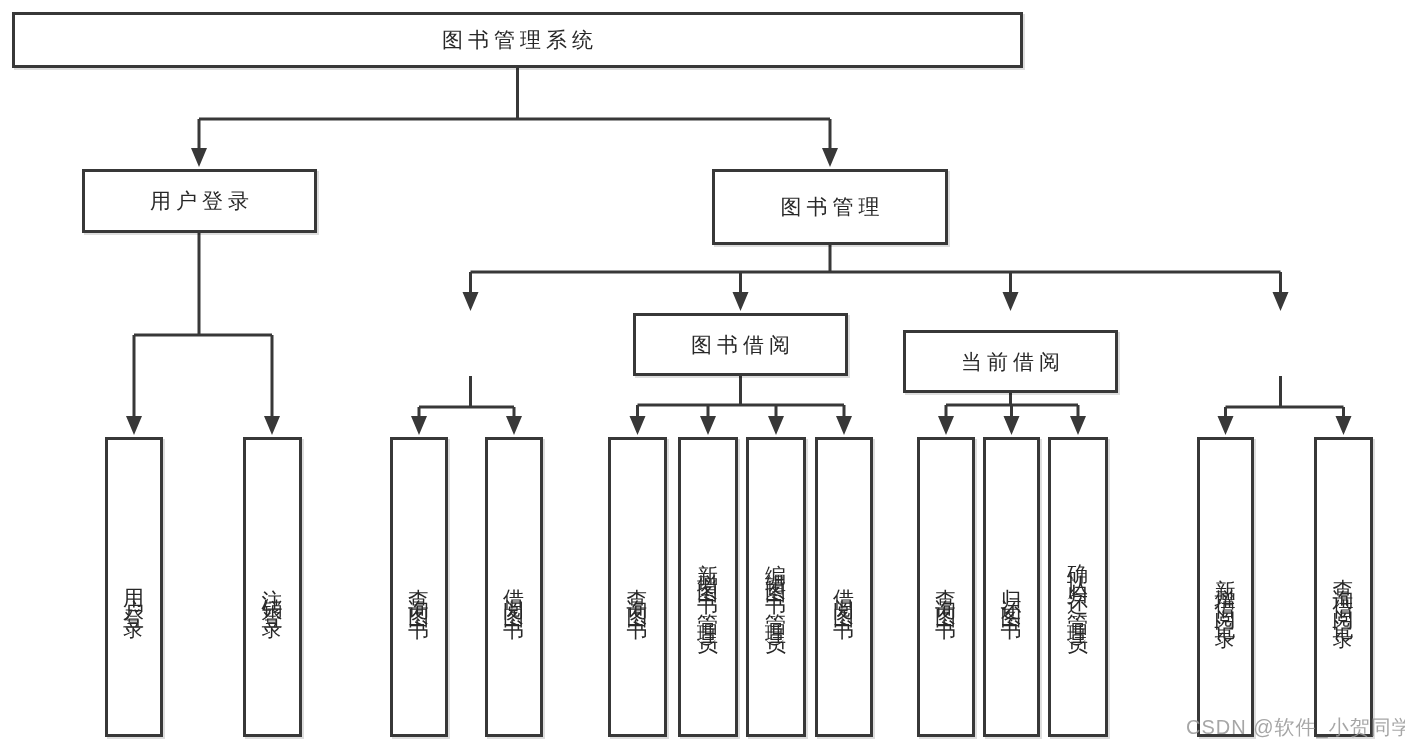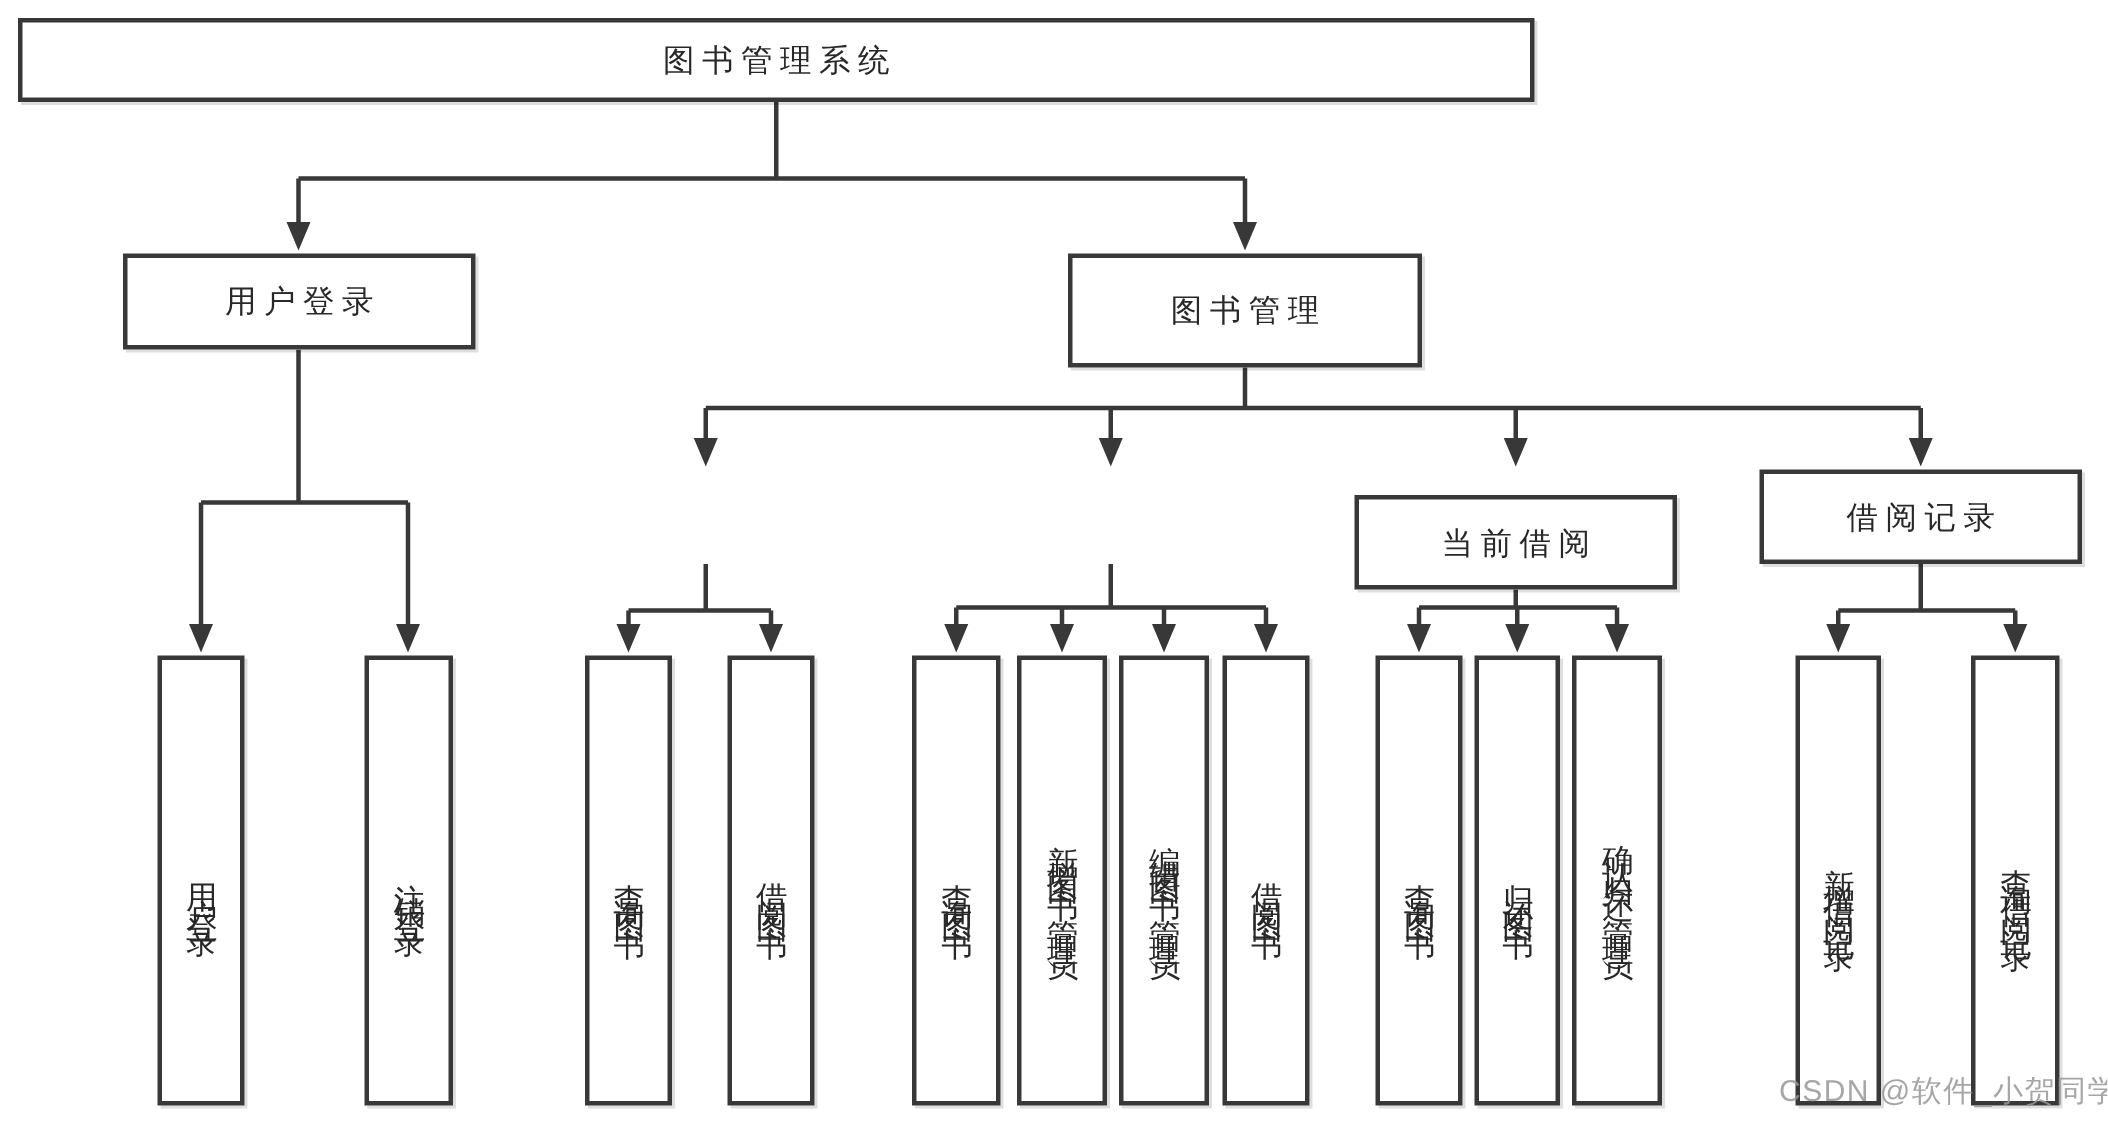--- a/index.html
+++ b/index.html
@@ -85,25 +85,25 @@
     <span>图书管理系统</span>
   </div>
 
   <div class="node h-node" style="left:82px;top:169px;width:235px;height:64px">
     <span>用户登录</span>
   </div>
   <div class="node h-node" style="left:712px;top:169px;width:236px;height:76px">
     <span>图书管理</span>
   </div>
 
+  <div class="node h-node" style="left:633px;top:313px;width:215px;height:63px">
+    <span>图书借阅</span>
+  </div>
   <div class="node h-node" style="left:903px;top:330px;width:215px;height:63px">
     <span>当前借阅</span>
-  </div>
-  <div class="node h-node" style="left:1173px;top:313px;width:215px;height:63px">
-    <span>借阅记录</span>
   </div>
 
   <div class="node v-node" style="left:105px;top:437px;width:58px;height:300px">
     <span>用户登录</span>
   </div>
   <div class="node v-node" style="left:243px;top:437px;width:59px;height:300px">
     <span>注销登录</span>
   </div>
 
   <div class="node v-node" style="left:390px;top:437px;width:58px;height:300px">

